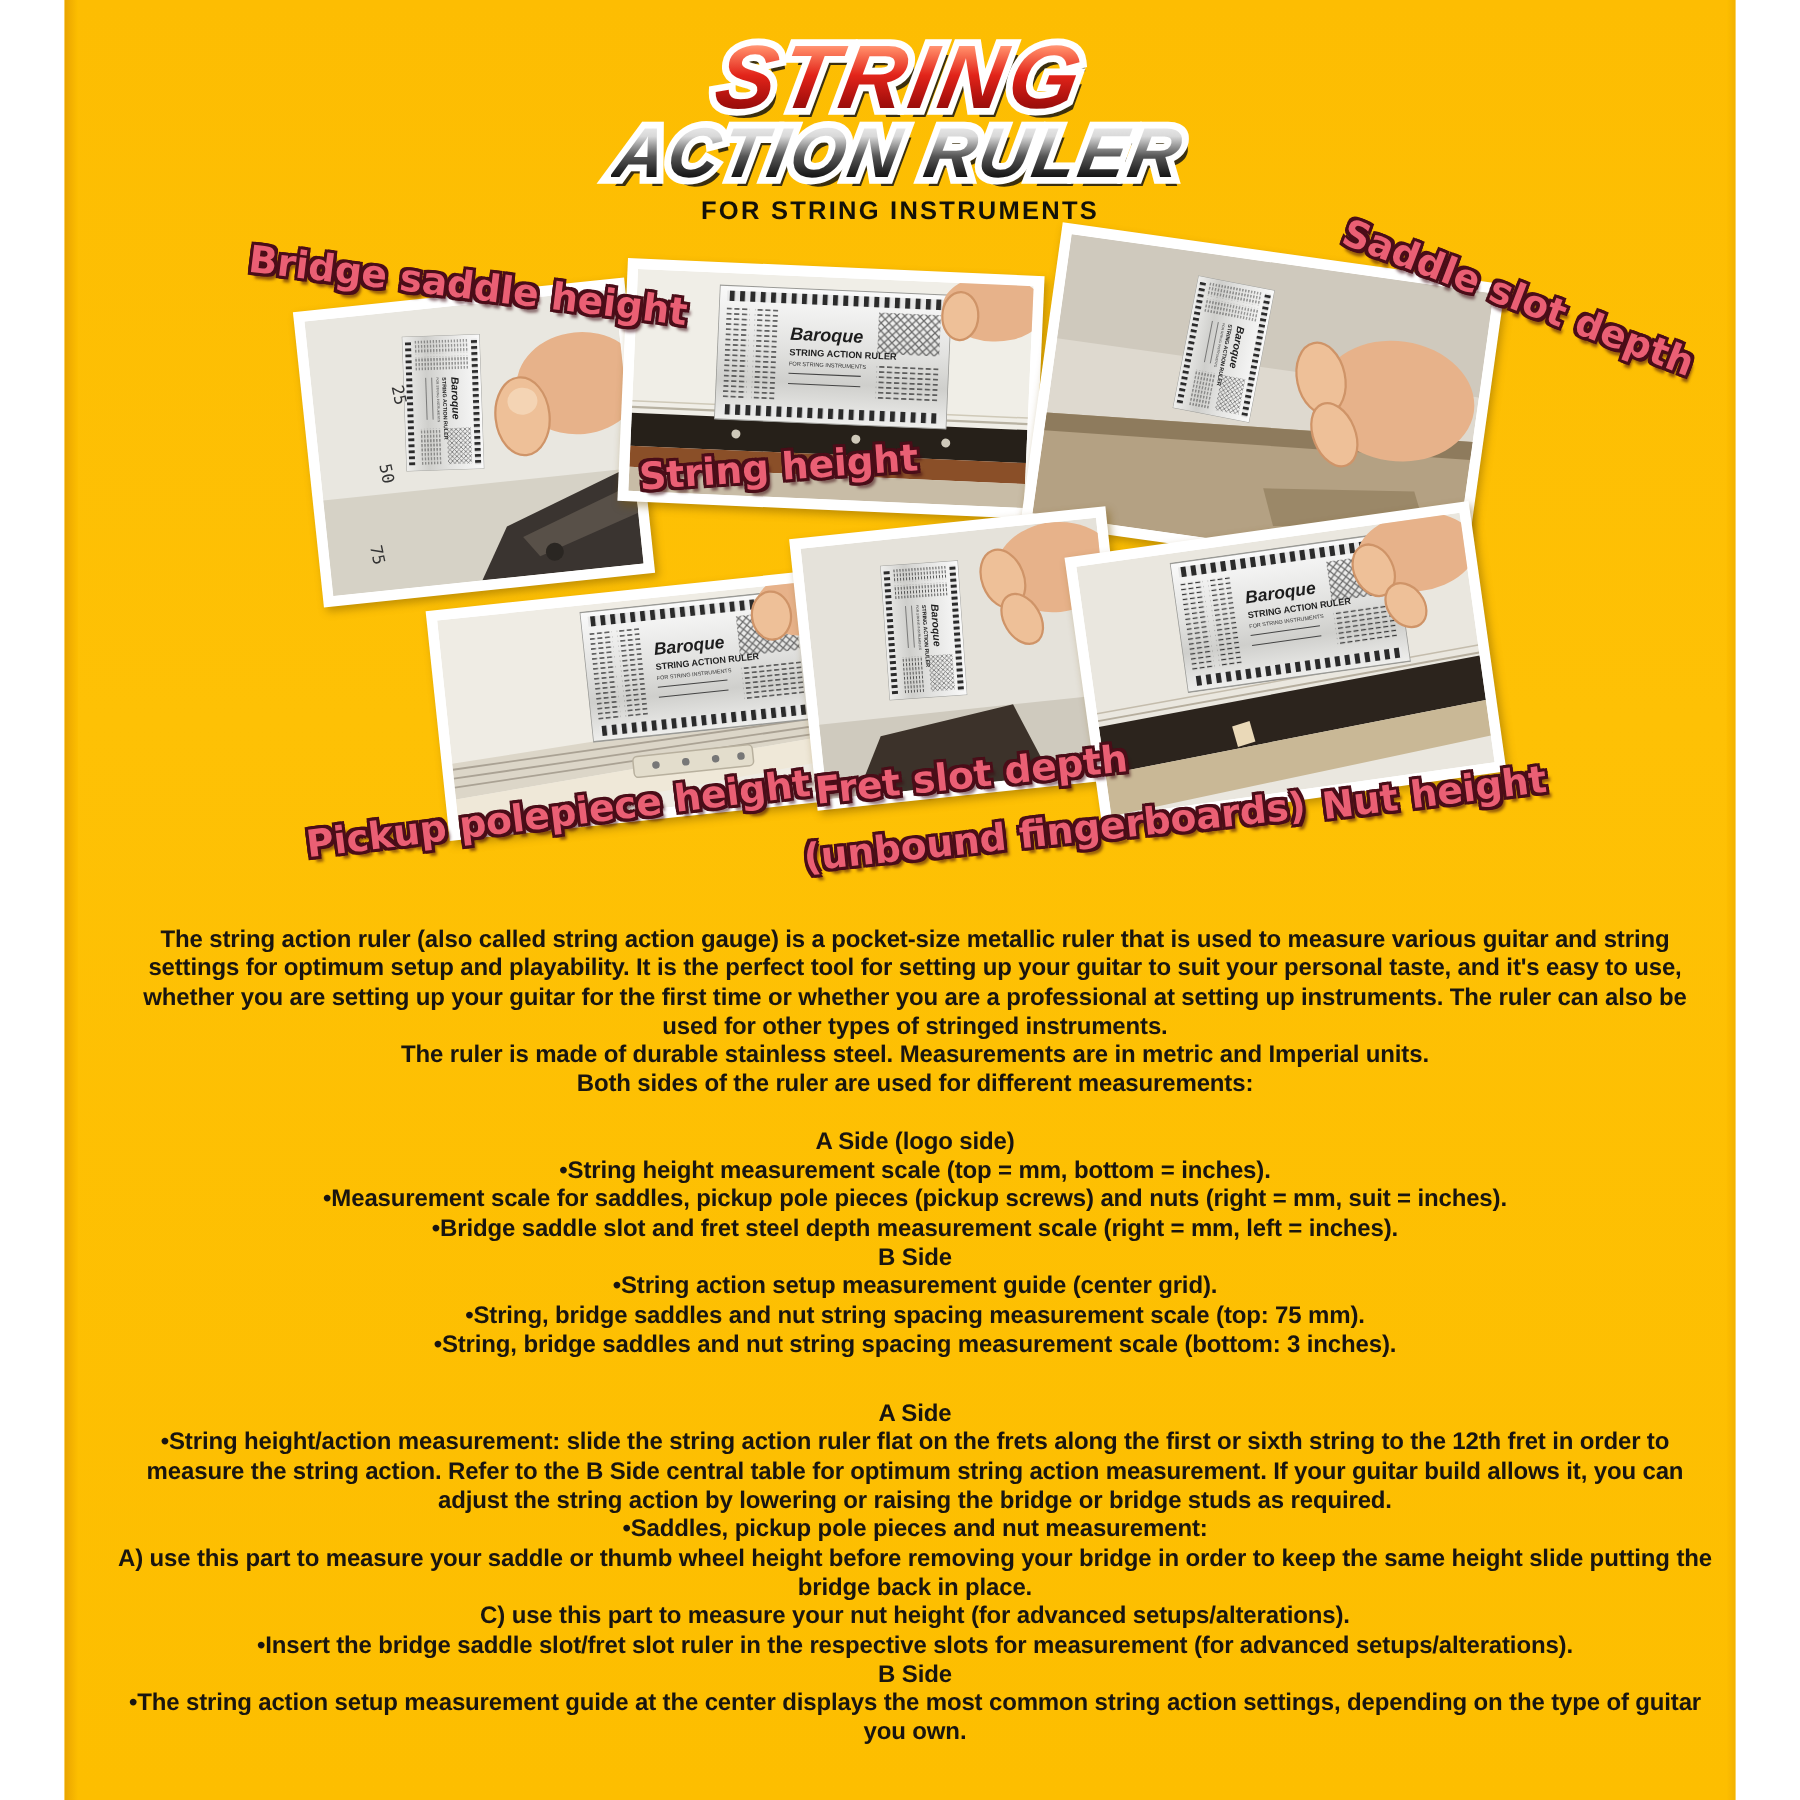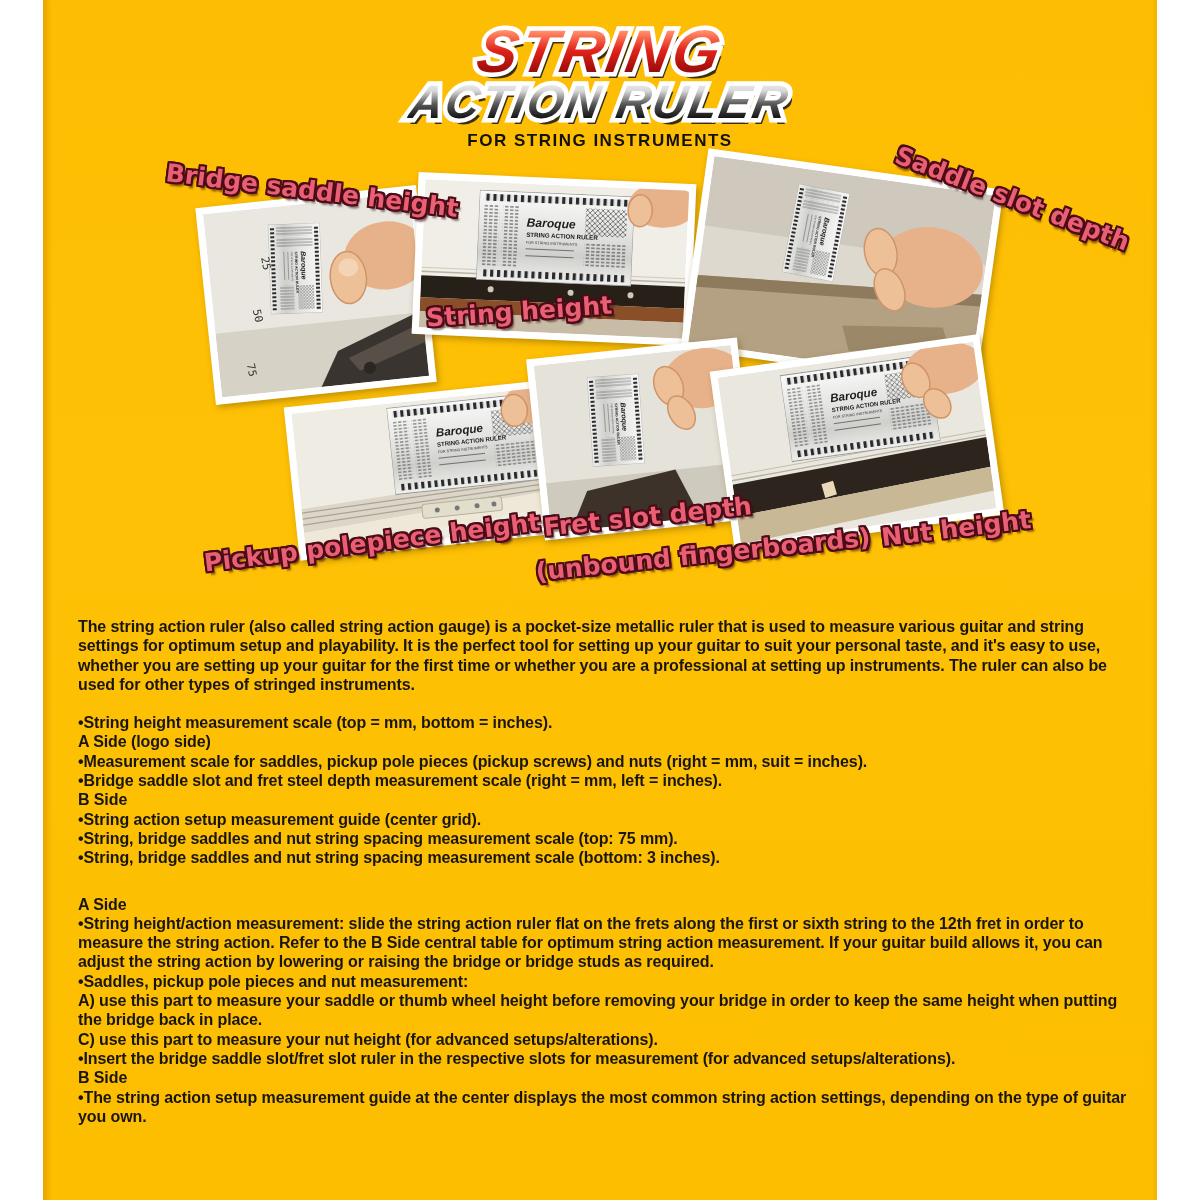--- a/index.html
+++ b/index.html
@@ -33,21 +33,21 @@
   .photo{position:absolute;background:#ffffff;padding:7px;box-shadow:2px 3px 6px rgba(120,85,0,.45);}
   .photo svg{display:block;width:100%;height:100%;}
   .photo-label{position:absolute;font-family:"DejaVu Sans",sans-serif;font-weight:bold;
       font-size:25px;letter-spacing:0px;color:#ea5f74;white-space:nowrap;z-index:30;
       text-shadow:-2px -2px 0 #4a0d18,2px -2px 0 #4a0d18,-2px 2px 0 #4a0d18,2px 2px 0 #4a0d18,
                   0 -2px 0 #4a0d18,0 2px 0 #4a0d18,-2px 0 0 #4a0d18,2px 0 0 #4a0d18,
                   3px 4px 2px rgba(60,8,16,.55);}
   
   .bodytext{position:absolute;left:78px;top:617px;width:1064px;color:#191510;
             font-size:16px;line-height:19.3px;font-weight:bold;letter-spacing:-0.1px;}
-  .bodytext div{margin:0;}
+  .bodytext div{margin:0;text-align:center;}
   .gap-s{height:19px;}
   .gap-m{height:27px;}
 </style>
 </head>
 <body>
 
 <svg width="0" height="0" style="position:absolute" aria-hidden="true">
   <defs>
     <linearGradient id="metalGrad" x1="0" y1="0" x2="0" y2="1">
       <stop offset="0" stop-color="#fafafa"></stop>
@@ -219,32 +219,34 @@
         <ellipse cx="214" cy="56" rx="12" ry="16" fill="#eec098" stroke="#cf9468" stroke-width="1.5" transform="rotate(-30 214 56)"></ellipse>
       </g>
     </svg>
   </div>
   <div class="photo-label" style="left:838px;top:514px;transform:rotate(-7deg);">Nut height</div>
 
 </div>
 
 <div class="bodytext">
   <div>The string action ruler (also called string action gauge) is a pocket-size metallic ruler that is used to measure various guitar and string settings for optimum setup and playability. It is the perfect tool for setting up your guitar to suit your personal taste, and it's easy to use, whether you are setting up your guitar for the first time or whether you are a professional at setting up instruments. The ruler can also be used for other types of stringed instruments.</div>
+  <div>The ruler is made of durable stainless steel. Measurements are in metric and Imperial units.</div>
+  <div>Both sides of the ruler are used for different measurements:</div>
   <div class="gap-s"></div>
+  <div>A Side (logo side)</div>
   <div>•String height measurement scale (top = mm, bottom = inches).</div>
-  <div>A Side (logo side)</div>
   <div>•Measurement scale for saddles, pickup pole pieces (pickup screws) and nuts (right = mm, suit = inches).</div>
   <div>•Bridge saddle slot and fret steel depth measurement scale (right = mm, left = inches).</div>
   <div>B Side</div>
   <div>•String action setup measurement guide (center grid).</div>
   <div>•String, bridge saddles and nut string spacing measurement scale (top: 75 mm).</div>
   <div>•String, bridge saddles and nut string spacing measurement scale (bottom: 3 inches).</div>
   <div class="gap-m"></div>
   <div>A Side</div>
   <div>•String height/action measurement: slide the string action ruler flat on the frets along the first or sixth  string to the 12th fret in order to measure the string action. Refer to the B Side central table for optimum string action measurement. If your guitar build allows it, you can adjust the string action by lowering or raising the bridge or bridge studs as required.</div>
   <div>•Saddles, pickup pole pieces and nut measurement:</div>
-  <div>A) use this part to measure your saddle or thumb wheel height before removing your bridge in order to keep the same height when putting the bridge back in place.</div>
+  <div>A) use this part to measure your saddle or thumb wheel height before removing your bridge in order to keep the same height slide putting the bridge back in place.</div>
   <div>C) use this part to measure your nut height (for advanced setups/alterations).</div>
   <div>•Insert the bridge saddle slot/fret slot ruler in the respective slots for measurement (for advanced setups/alterations).</div>
   <div>B Side</div>
   <div>•The string action setup measurement guide at the center displays the most common string action settings, depending on the type of guitar you own.</div>
 
 </div>
 
 </body></html>

